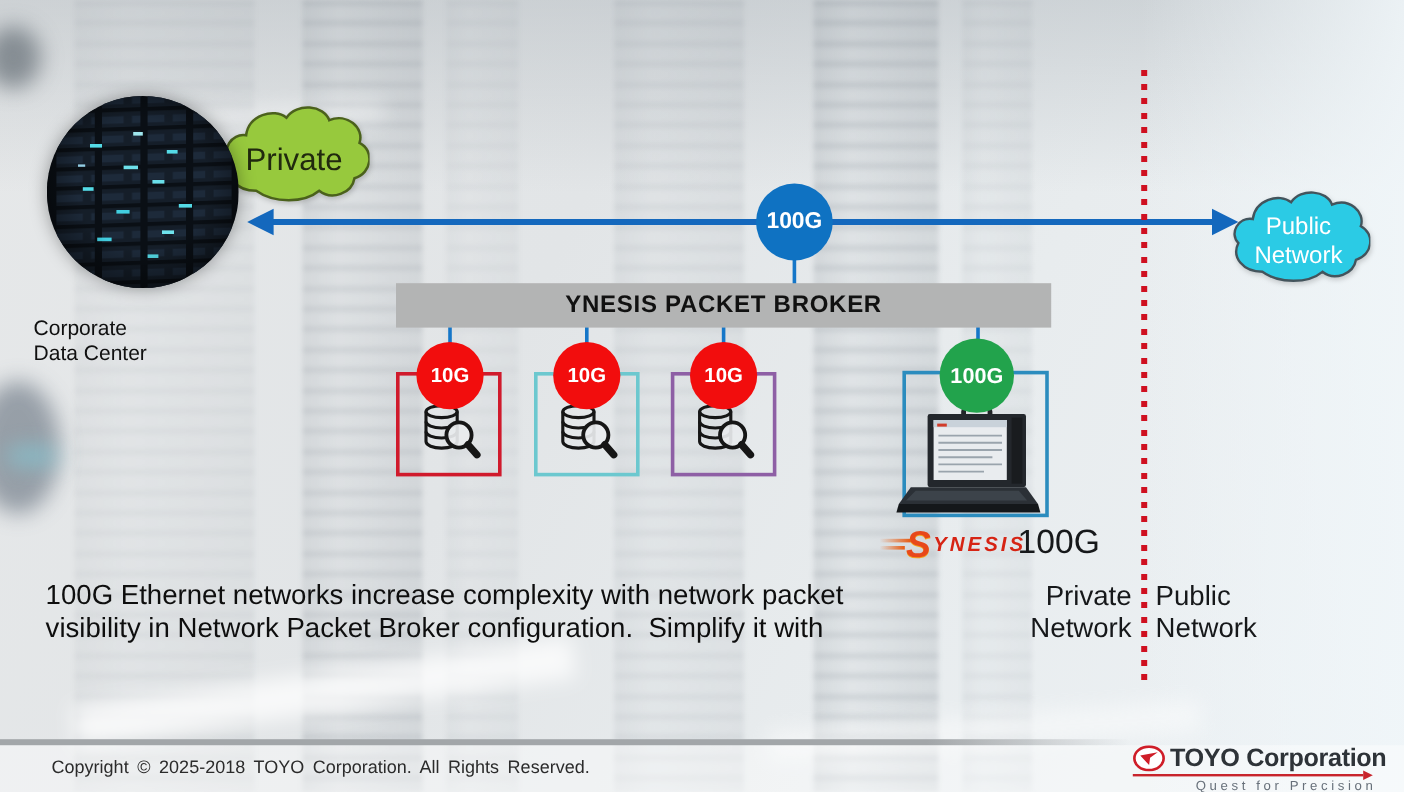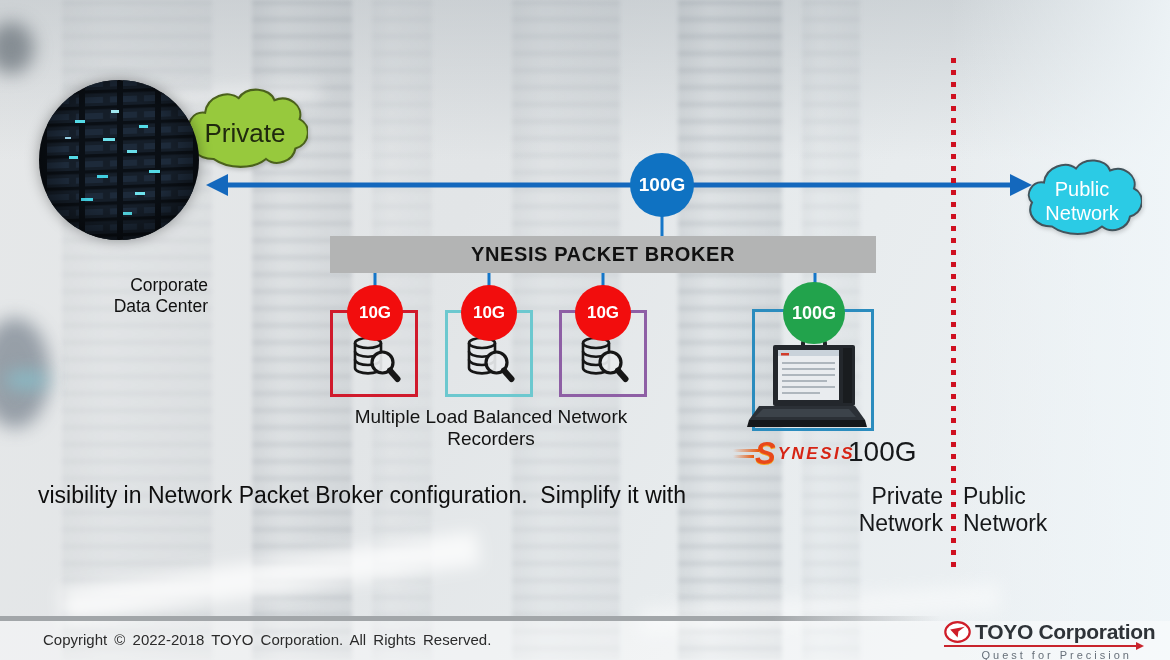--- a/index.html
+++ b/index.html
@@ -72,21 +72,21 @@
   .cloud-private{left:182px;top:82px;width:126px;height:92px;}
   .cloud-private span{font-size:26px;color:#20290e;padding-top:10px;}
   .cloud-hybrid{left:855px;top:95px;width:122px;height:82px;}
   .cloud-hybrid span{font-size:24px;color:#22282d;padding-top:6px;}
   .cloud-public{left:1022px;top:153px;width:120px;height:88px;}
   .cloud-public span{font-size:20px;line-height:24px;color:#fff;padding-top:8px;}
 
   
   .dc-photo{left:39px;top:80px;width:160px;height:160px;border-radius:50%;overflow:hidden;
             box-shadow:0 0 14px rgba(0,0,0,.35);}
-  .dc-label{left:28px;top:275px;width:180px;text-align:right;
+  .dc-label{left:28px;top:263px;width:180px;text-align:left;
             font-size:17.5px;line-height:21px;color:#101010;}
 
   
   .rec-caption{left:318px;top:406px;width:346px;text-align:center;
                font-size:19px;color:#141414;}
   .synesis-row{left:733px;top:437px;height:34px;display:flex;align-items:center;}
   .syn-lines{position:relative;width:26px;height:12px;margin-right:-4px;}
   .syn-lines i{position:absolute;left:0;height:3px;width:100%;display:block;
                background:linear-gradient(90deg,rgba(240,120,20,0),#e85a10);}
   .syn-lines i:nth-child(1){top:1px;} .syn-lines i:nth-child(2){top:7px;width:80%;}
@@ -110,21 +110,21 @@
                background:linear-gradient(90deg,#a2a6a9 0 82%,rgba(162,166,169,0));}
   .copyright{left:43px;top:631px;font-size:15px;color:#2b2b2b;word-spacing:3px;}
   .toyo-logo{left:942px;top:617px;width:206px;height:40px;}
   .toyo-icon{position:absolute;left:2px;top:4px;width:27px;height:22px;}
   .toyo-name{position:absolute;left:33px;top:3px;font-size:21px;font-weight:bold;
              color:#2e3338;letter-spacing:-.3px;white-space:nowrap;}
   .toyo-rule{position:absolute;left:2px;top:28px;width:192px;height:2px;background:#c8242c;}
   .toyo-rule::after{content:"";position:absolute;right:-8px;top:-3px;
              border-left:8px solid #c8242c;border-top:4px solid transparent;
              border-bottom:4px solid transparent;}
-  .toyo-tagline{position:absolute;right:16px;top:32px;font-size:11px;letter-spacing:3px;
+  .toyo-tagline{position:absolute;right:1px;top:32px;font-size:11px;letter-spacing:3px;
              color:#67707a;white-space:nowrap;}
 </style>
 </head>
 <body>
 
 <div class="slide">
 
   <div class="abs bg-top"></div>
   <div class="abs rack rack1"></div>
   <div class="abs rack rack2"></div>
@@ -280,21 +280,20 @@
         <rect x="26" y="57" width="6" height="2" fill="#9ad7ef"></rect>
       </g>
       <rect width="160" height="160" fill="url(#vig)"></rect>
     </svg>
   </div>
   <div class="abs dc-label">
     <div>Corporate</div>
     <div>Data Center</div>
   </div>
 
-  <div class="abs rec-caption">Multiple Load Balanced Network Recorders</div>
 
   <div class="abs synesis-row">
     <span class="syn-lines">
         <i></i>
         <i></i>
       </span>
     <span class="syn-s">S</span>
     <span class="syn-rest">YNESIS</span>
   </div>
   <div class="abs syn-speed">100G</div>
@@ -302,26 +301,27 @@
   <div class="abs boundary-private">
     <div>Private</div>
     <div>Network</div>
   </div>
   <div class="abs boundary-public">
     <div>Public</div>
     <div>Network</div>
   </div>
 
   <div class="abs description">
+    <div>100G Ethernet networks increase complexity with network packet</div>
     <div>visibility in Network Packet Broker configuration.  Simplify it with</div>
   </div>
 
   <div class="abs footer-band"></div>
   <div class="abs footer-line"></div>
-  <div class="abs copyright">Copyright © 2022-2018 TOYO Corporation. All Rights Reserved.</div>
+  <div class="abs copyright">Copyright © 2025-2018 TOYO Corporation. All Rights Reserved.</div>
 
   <div class="abs toyo-logo">
     <svg class="toyo-icon" viewBox="0 0 27 22">
       <ellipse cx="13.5" cy="11" rx="12.2" ry="9.8" fill="#ffffff" stroke="#cf1d28" stroke-width="2.2"></ellipse>
       <path d="M6.2 8.6 L20.8 5.8 L14.4 10.4 L13.6 16.6 Z" fill="#cf1d28"></path>
     </svg>
     <span class="toyo-name">TOYO Corporation</span>
     <span class="toyo-rule"></span>
     <span class="toyo-tagline">Quest for Precision</span>
   </div>

